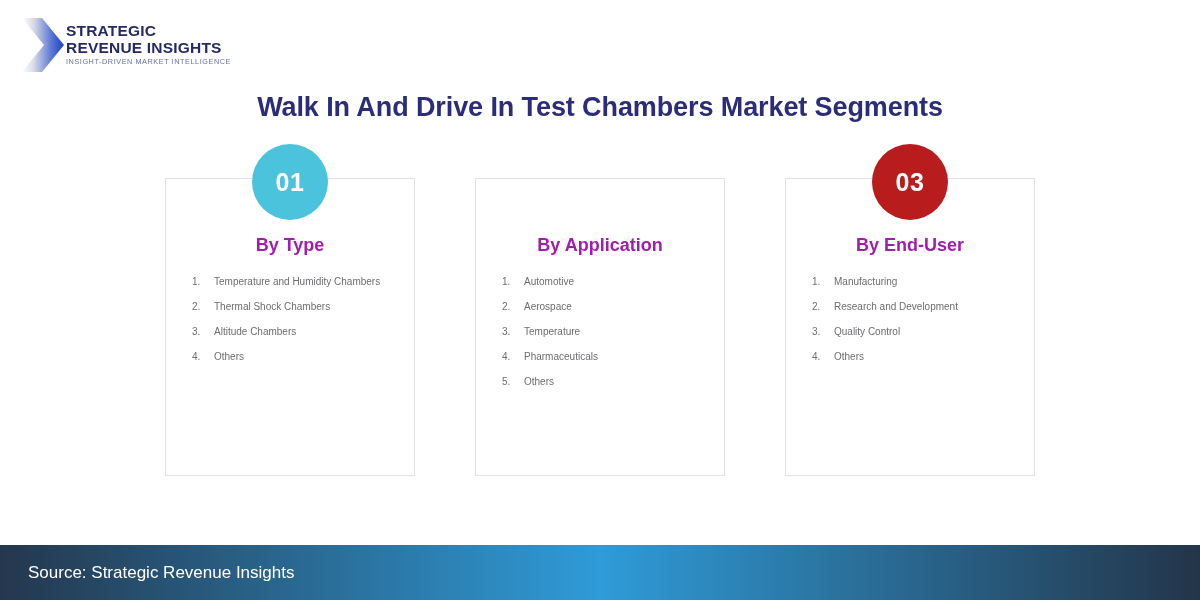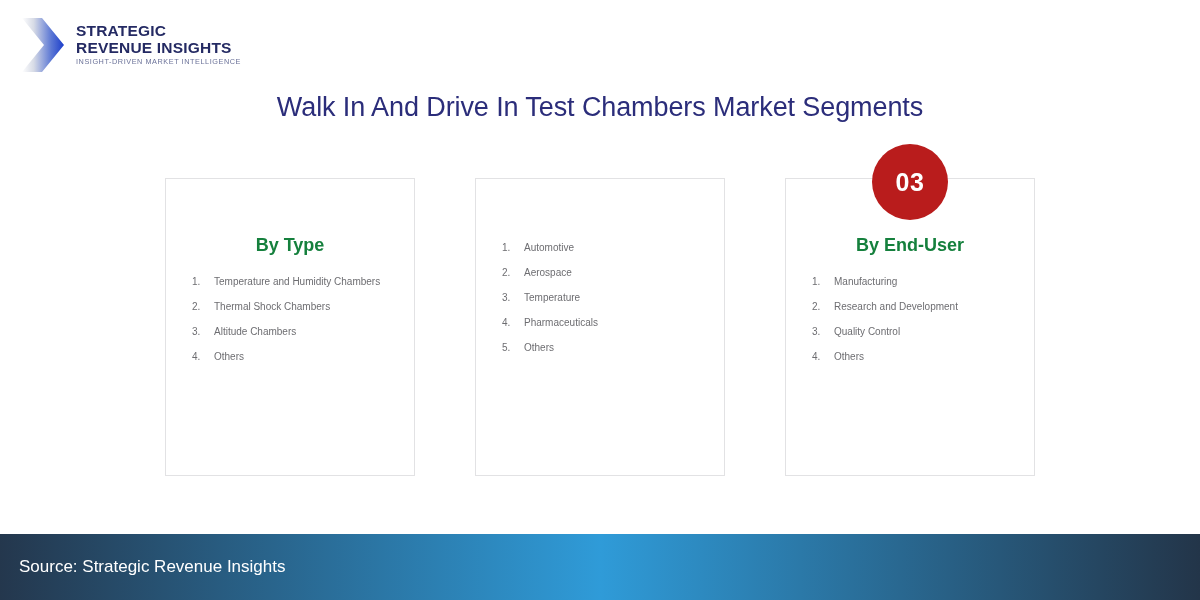--- a/index.html
+++ b/index.html
@@ -16,21 +16,20 @@
     position: relative;
   }
 
   
   .logo-block {
     position: absolute;
     left: 20px;
     top: 16px;
     display: flex;
     align-items: flex-start;
-    gap: 10px;
   }
   .logo-mark {
     width: 46px;
     height: 58px;
     flex: 0 0 auto;
     display: block;
   }
   .logo-text-wrap {
     padding-top: 6px;
   }
@@ -51,21 +50,21 @@
   }
 
   
   .page-title {
     position: absolute;
     top: 92px;
     left: 0;
     width: 1200px;
     text-align: center;
     font-size: 27px;
-    font-weight: normal;
+    font-weight: bold;
     color: #2b2d7a;
     letter-spacing: -0.1px;
   }
 
   
   .cards {
     position: absolute;
     top: 178px;
     left: 165px;
     width: 870px;
@@ -93,21 +92,21 @@
     justify-content: center;
     color: #ffffff;
     font-size: 25px;
     font-weight: bold;
     letter-spacing: 0.5px;
   }
   .card-heading {
     text-align: center;
     font-size: 18px;
     font-weight: bold;
-    color: #15803d;
+    color: #a21caf;
     margin-bottom: 13px;
   }
   .card-list {
     list-style: none;
     padding: 0 14px 0 26px;
     margin: 0;
     counter-reset: itm;
   }
   .card-list li {
     counter-increment: itm;
@@ -124,26 +123,26 @@
     top: 0;
     color: #6d6d71;
   }
 
   
   .footer {
     position: absolute;
     left: 0;
     bottom: 0;
     width: 1200px;
-    height: 66px;
+    height: 55px;
     background: linear-gradient(90deg, #24374d 0%, #2f9bd8 50%, #233549 100%);
     display: flex;
     align-items: center;
     justify-content: space-between;
-    padding: 0 19px;
+    padding: 0 28px;
     color: #ffffff;
     font-size: 17px;
   }
   .footer span { white-space: nowrap; }
 </style>
 </head>
 <body>
 
 <div class="logo-block">
   <svg class="logo-mark" viewBox="0 0 46 58">
@@ -162,30 +161,32 @@
 REVENUE INSIGHTS</div>
     <div class="logo-tagline">INSIGHT-DRIVEN MARKET INTELLIGENCE</div>
   </div>
 </div>
 
 <div class="page-title">Walk In And Drive In Test Chambers Market Segments</div>
 
 <div class="cards">
 
   <div class="card">
+    <div class="badge" style="background: rgb(75, 195, 220);">01</div>
     <div class="card-heading">By Type</div>
     <ul class="card-list">
       <li>Temperature and Humidity Chambers</li>
       <li>Thermal Shock Chambers</li>
       <li>Altitude Chambers</li>
       <li>Others</li>
     </ul>
   </div>
 
   <div class="card">
+    <div class="card-heading">By Application</div>
     <ul class="card-list">
       <li>Automotive</li>
       <li>Aerospace</li>
       <li>Temperature</li>
       <li>Pharmaceuticals</li>
       <li>Others</li>
     </ul>
   </div>
 
   <div class="card">

